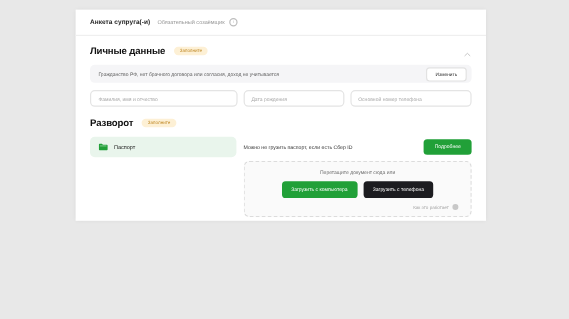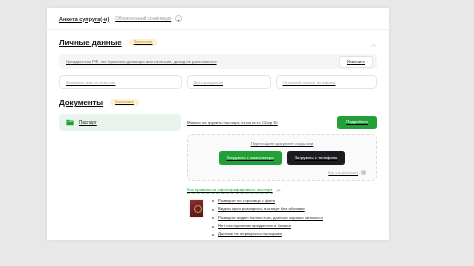--- a/index.html
+++ b/index.html
@@ -11,28 +11,27 @@
     height: 266px;
     background: #e8e8e8;
     font-family: "Liberation Sans", sans-serif;
     overflow: hidden;
     position: relative;
   }
 
   
   #page-card {
     position: absolute;
-    left: 47px;
+    left: 63px;
     top: 8px;
     width: 342px;
-    height: 232px;
+    height: 176px;
     background: #ffffff;
     box-shadow: 0 0 4px rgba(0,0,0,0.08);
     overflow: hidden;
-    text-decoration: underline;
   }
 
   
   #topbar {
     height: 22px;
     border-bottom: 1px solid #efefef;
     display: flex;
     align-items: center;
     padding: 0 12px;
     box-sizing: border-box;
@@ -368,21 +367,21 @@
       </div>
       <div class="field" id="field-phone">
         <span class="field-placeholder">Основной номер телефона</span>
       </div>
     </div>
   </div>
 
   <div class="section" id="documents-section">
 
     <div class="section-head">
-      <span class="section-title">Документы</span>
+      <span class="section-title">Разворот</span>
       <span class="badge">Заполните</span>
     </div>
 
     <div id="docs-body">
 
       <div id="doc-left">
         <div id="passport-item">
           <span class="folder-icon">
             <svg viewBox="0 0 12 10" width="8" height="7" fill="#21a038">
               <path d="M0.6 1.8c0-.5.4-.9.9-.9h3l1.1 1.2h5c.5 0 .9.4.9.9v5.2c0 .5-.4.9-.9.9H1.5c-.5 0-.9-.4-.9-.9z"></path>

